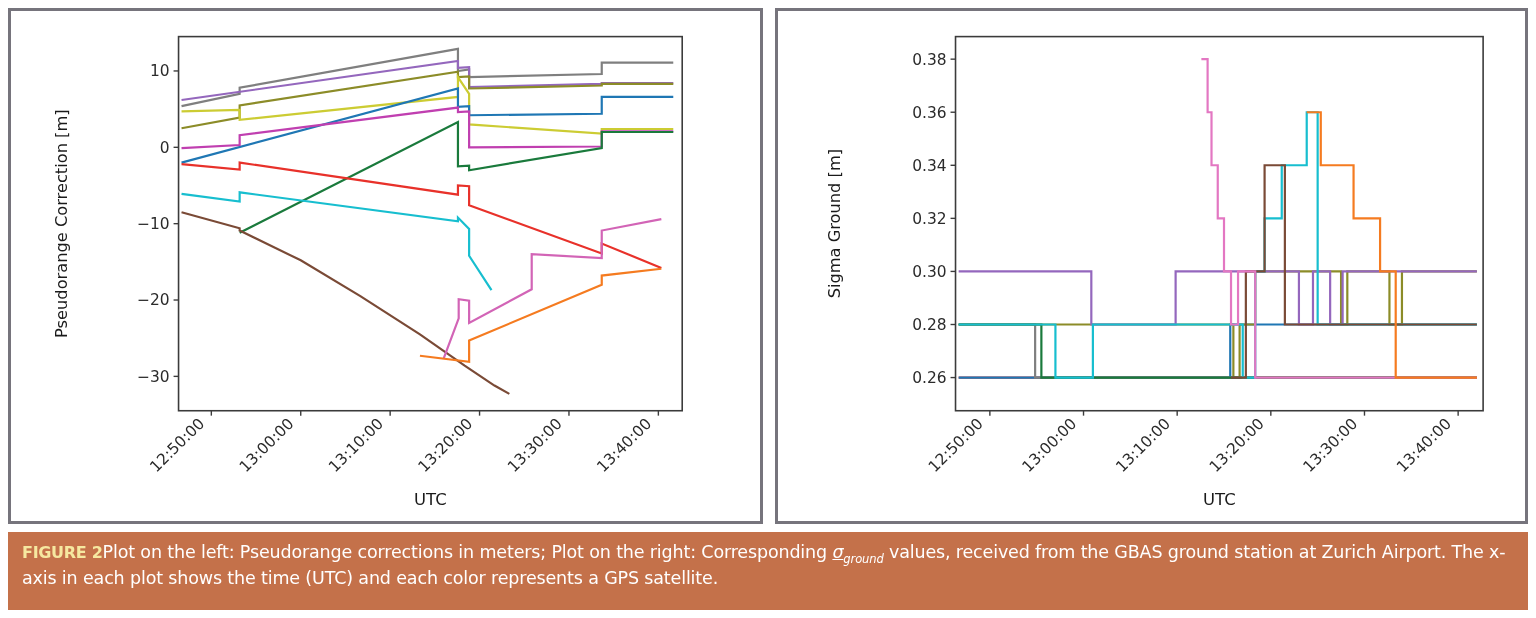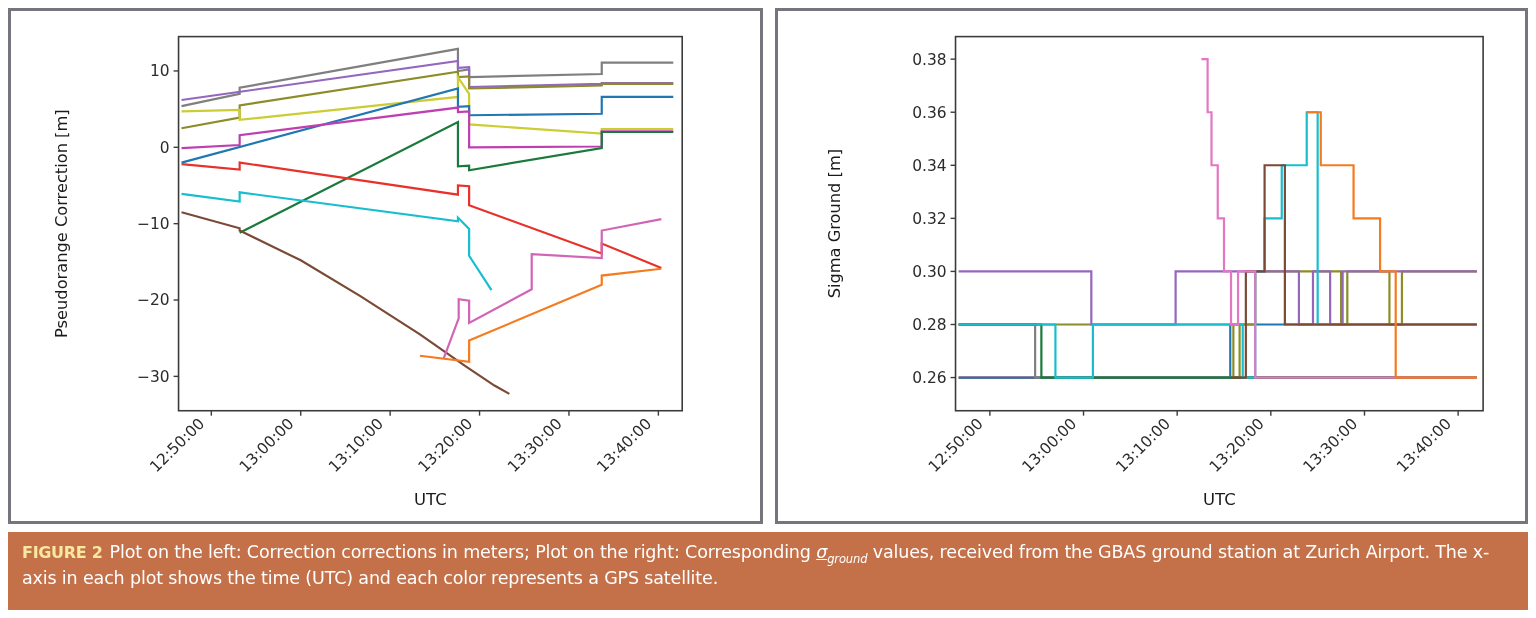--- a/index.html
+++ b/index.html
@@ -10,21 +10,21 @@
   .panel{position:relative;background:#ffffff;border:3px solid #76747c;box-sizing:border-box;}
   .panel.left{width:757px;}
   .panel.right{width:755px;}
 
   .plotsvg{display:block;width:100%;height:100%;}
 
   .caption-bar{position:absolute;left:8px;top:532px;width:1520px;height:78px;background:#c4714a;box-sizing:border-box;
     display:flex;align-items:flex-start;padding:9px 14px 6px 14px;}
   .caption-text{color:#ffffff;font-size:17.5px;line-height:1.30;font-family:"DejaVu Sans","Liberation Sans",sans-serif;
     letter-spacing:-0.15px;}
-  .fig-label{color:#f6e8a0;font-weight:bold;font-size:16px;letter-spacing:-0.3px;margin-right:7px;}
+  .fig-label{color:#f6e8a0;font-weight:bold;font-size:16px;letter-spacing:-0.3px;}
   .sig-sub{font-style:italic;text-decoration:underline;}
   .sig-sub sub{font-size:0.66em;font-style:italic;}
 
   .tick-label{font-size:15.5px;fill:#2b2b2b;font-family:"DejaVu Sans","Liberation Sans",sans-serif;}
   .axis-title{font-size:16.5px;fill:#1a1a1a;font-family:"DejaVu Sans","Liberation Sans",sans-serif;}
   .frame{fill:none;stroke:#3b3b3b;stroke-width:1.6;}
   .tickmark{stroke:#3b3b3b;stroke-width:1.4;}
   .dline{fill:none;stroke-width:2.2;stroke-linejoin:miter;stroke-linecap:butt;}
 </style>
 </head>
@@ -121,17 +121,17 @@
           <text x="169" y="54.4078014184397" text-anchor="end" class="tick-label">0.38</text>
           <text x="442.5" y="502" text-anchor="middle" class="axis-title">UTC</text>
           <text x="62" y="216" text-anchor="middle" transform="rotate(-90 62 216)" class="axis-title">Sigma Ground [m]</text>
         </svg>
     </div>
 
   </div>
 
   <div class="caption-bar">
     <div class="caption-text">
-      <span class="fig-label">FIGURE 2</span><span>Plot on the left: Correction corrections in meters; Plot on the right: Corresponding </span><span class="sig-sub"><span>σ</span><sub>ground</sub></span><span> values, received from the GBAS ground station at Zurich Airport. The x-axis in each plot shows the time (UTC) and each color represents a GPS satellite.</span>
+      <span class="fig-label">FIGURE 2</span><span>Plot on the left: Pseudorange corrections in meters; Plot on the right: Corresponding </span><span class="sig-sub"><span>σ</span><sub>ground</sub></span><span> values, received from the GBAS ground station at Zurich Airport. The x-axis in each plot shows the time (UTC) and each color represents a GPS satellite.</span>
     </div>
   </div>
 
 </div>
 
 </body></html>

